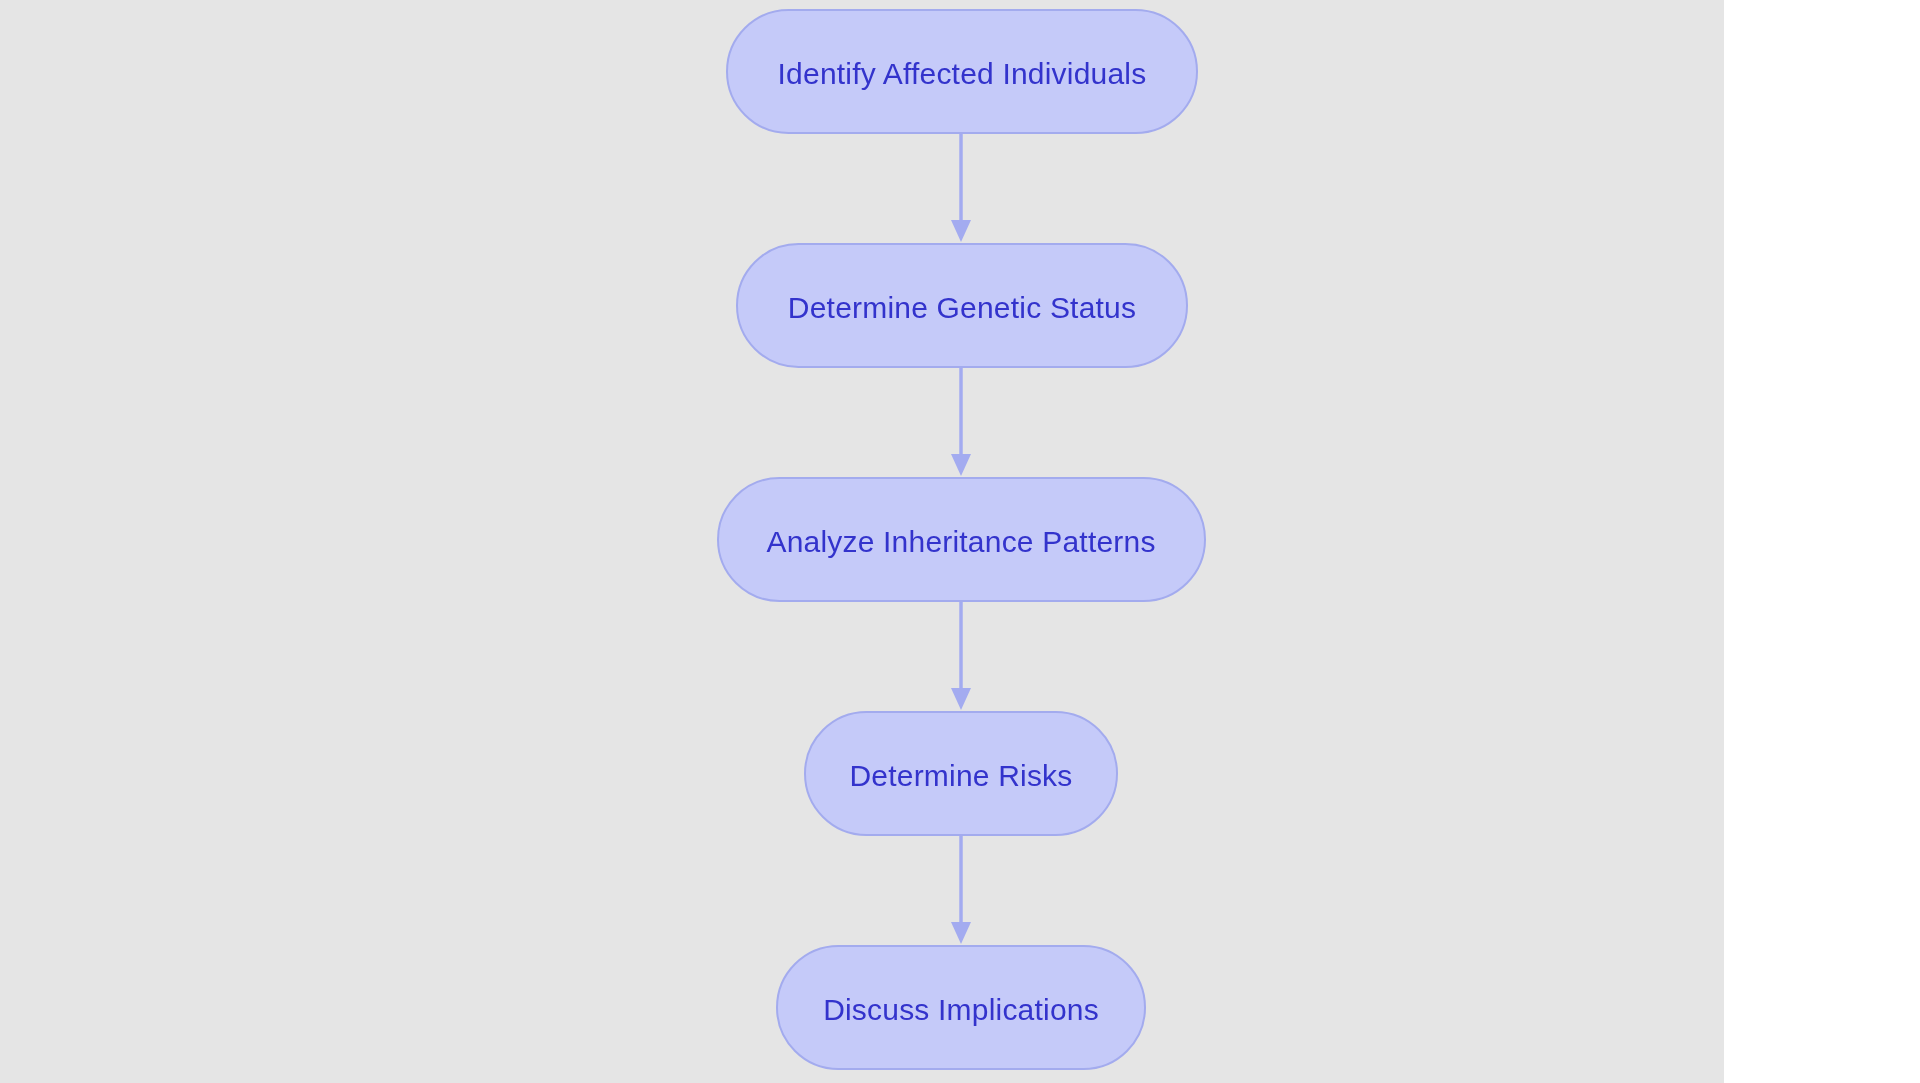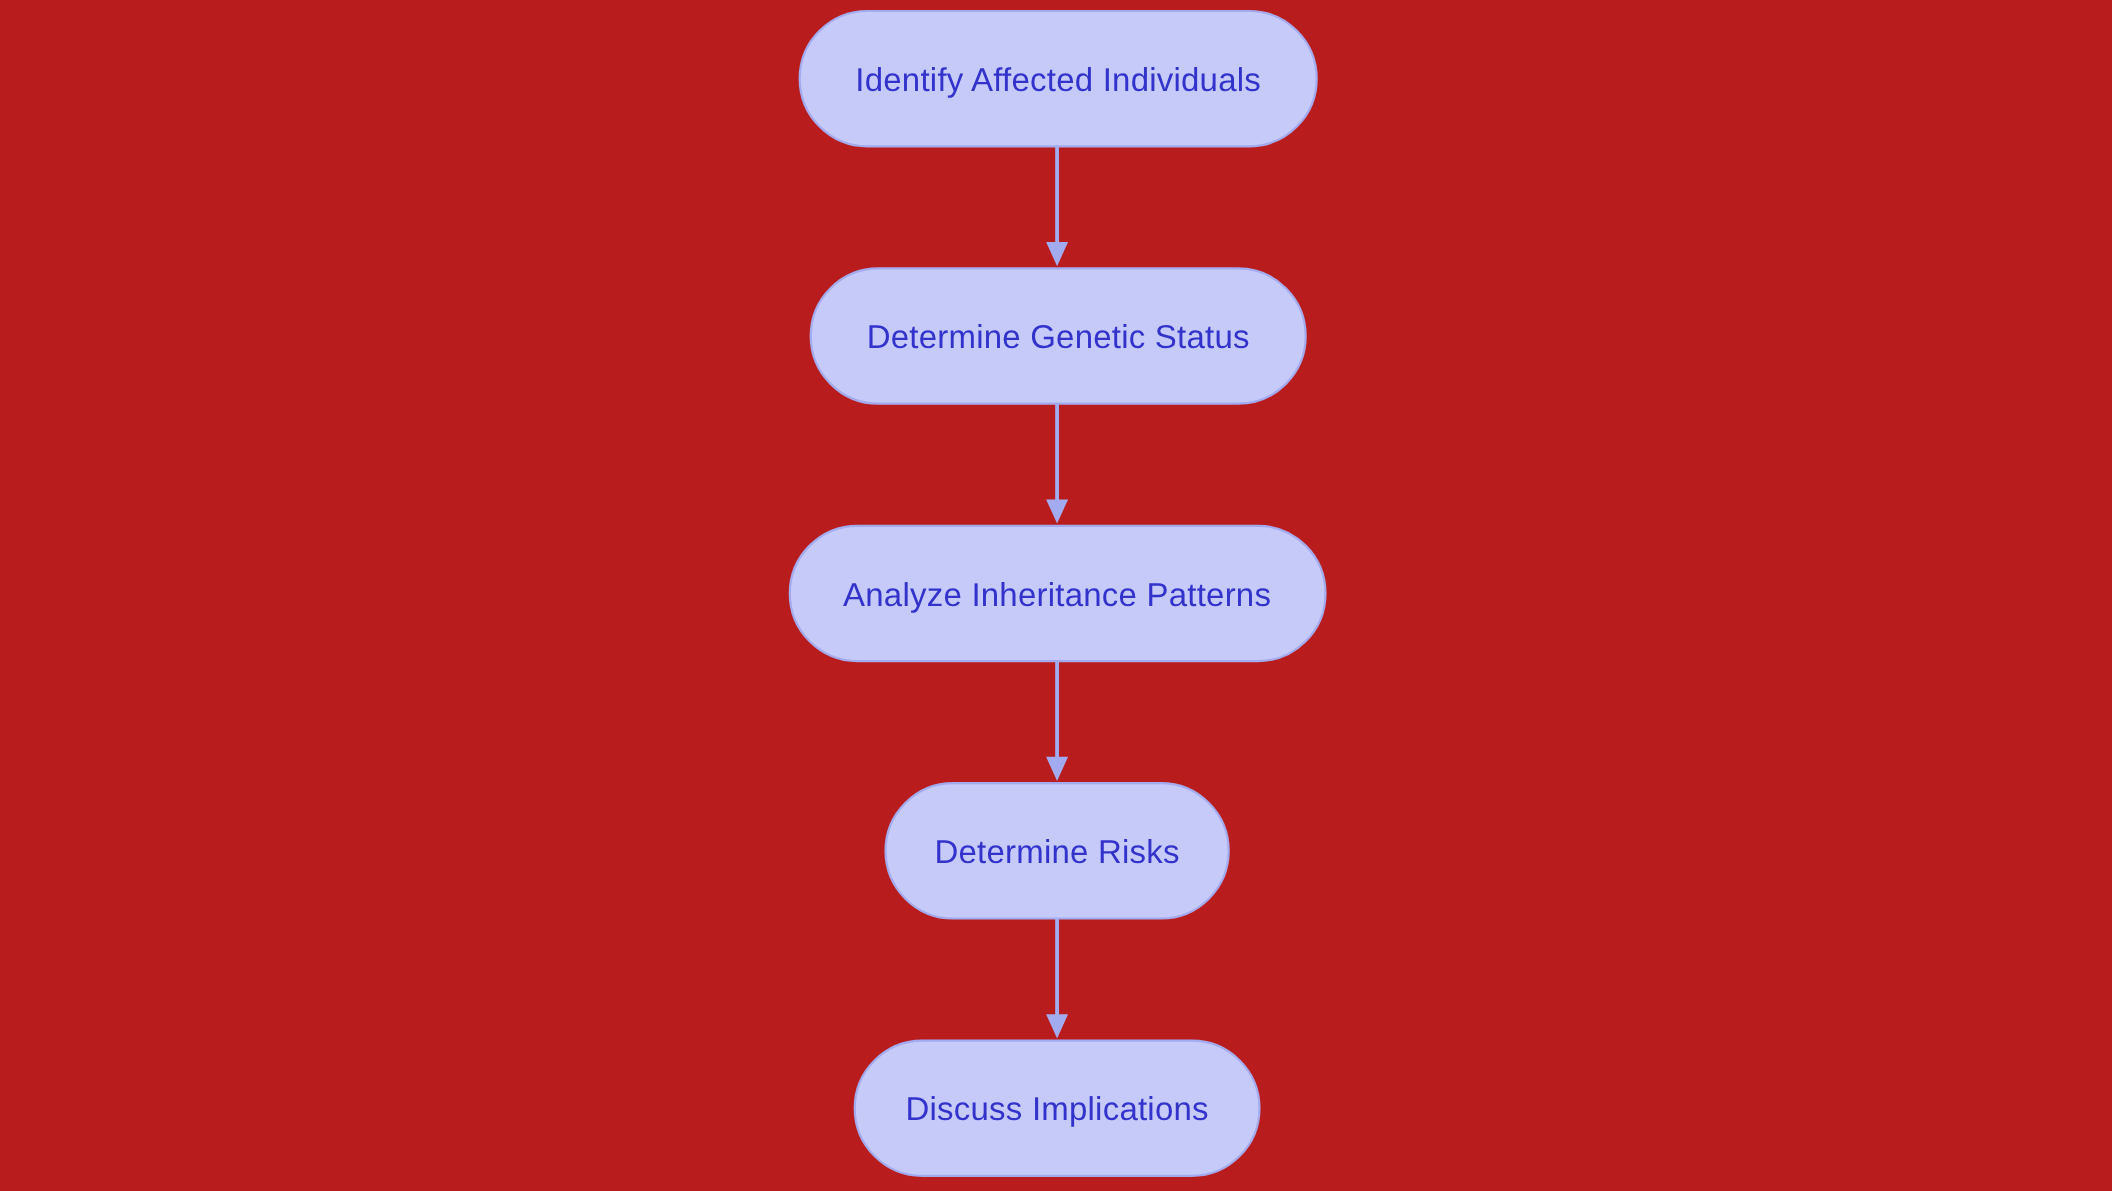--- a/index.html
+++ b/index.html
@@ -6,23 +6,23 @@
   html, body {
     margin: 0;
     padding: 0;
     background: #ffffff;
   }
   body {
     font-family: "Liberation Sans", "DejaVu Sans", sans-serif;
   }
   #canvas {
     position: relative;
-    width: 1920px;
+    width: 1724px;
     height: 1083px;
-    background: #b91c1c;
+    background: #e5e5e5;
     overflow: hidden;
   }
   #flow-svg {
     position: absolute;
     left: 0;
     top: 0;
     width: 1920px;
     height: 1083px;
     display: block;
   }

